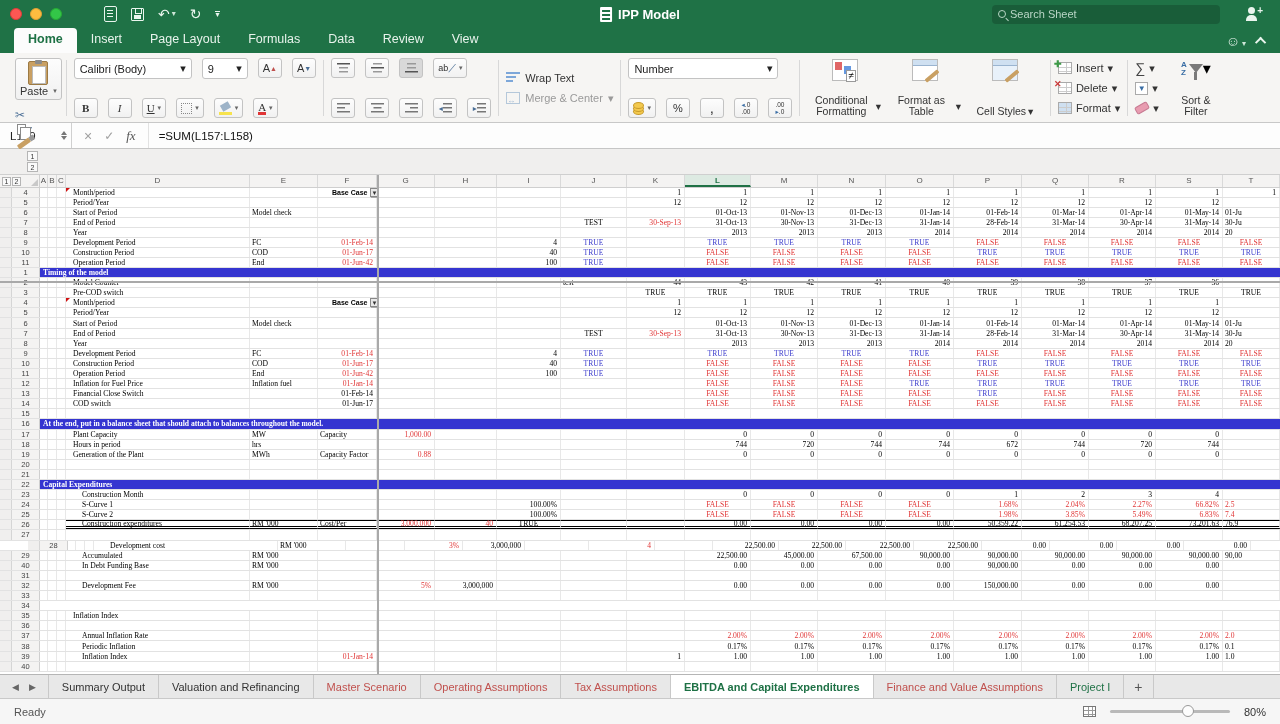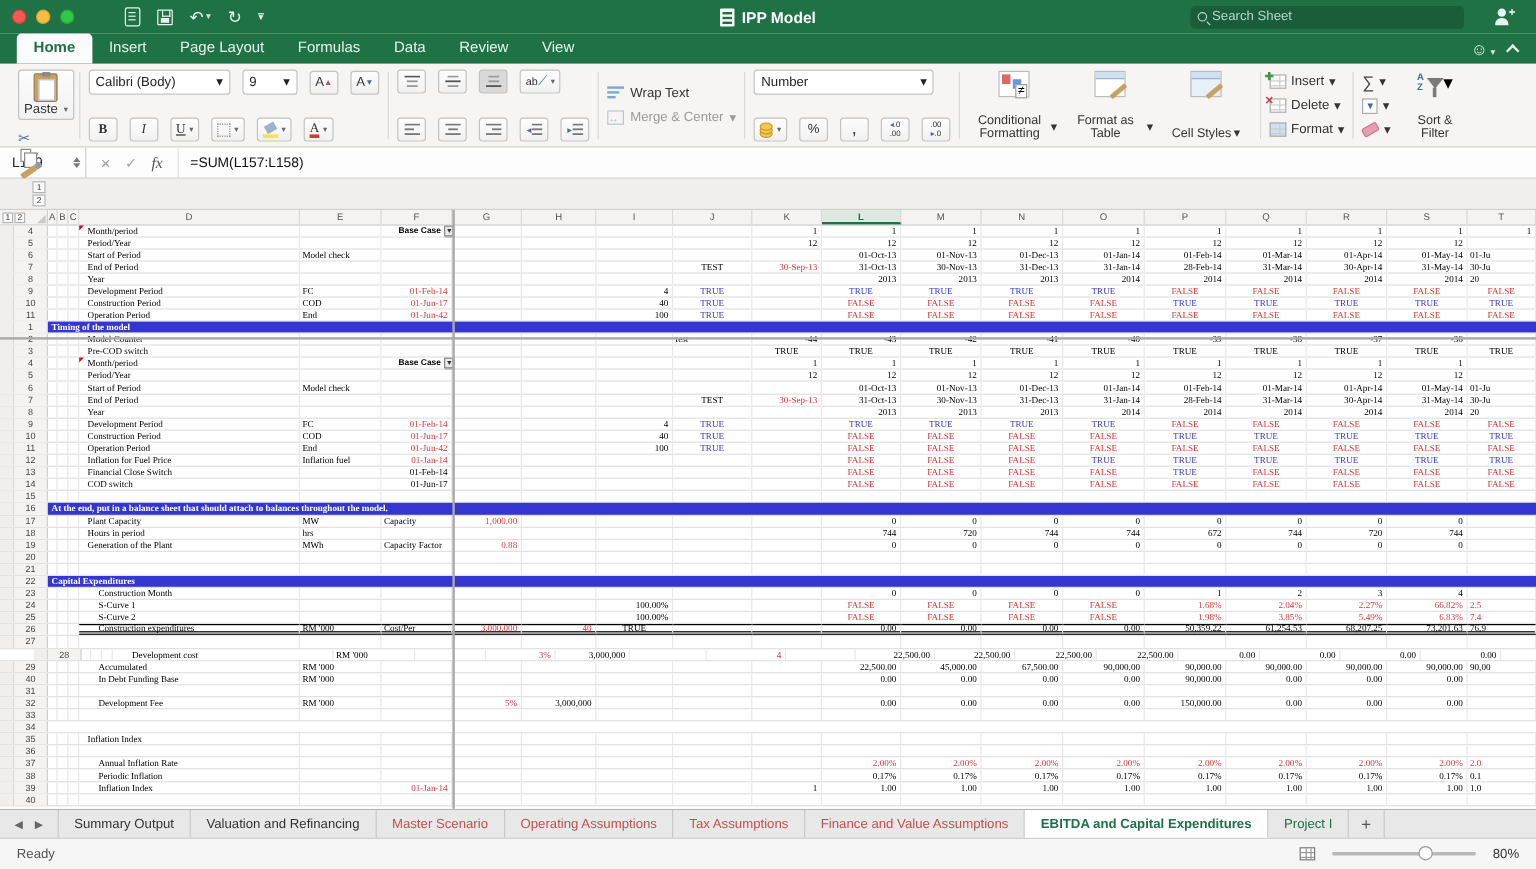--- a/index.html
+++ b/index.html
@@ -37,21 +37,21 @@
   .rtab { padding:4px 14px; font-size:12.5px; color:#e8f3ec; cursor:default; }
   .rtab.active { background:#fcfcfc; color:#1e7145; font-weight:bold; border-radius:4px 4px 0 0; }
   .rtabs-right { position:absolute; right:14px; bottom:4px; display:flex; align-items:center; gap:12px; color:#eaf5ee; }
   .smiley { font-size:14px; }
   .chev-up { width:8px; height:8px; border-left:2px solid #eaf5ee; border-top:2px solid #eaf5ee; transform:rotate(45deg) translateY(2px); }
 
   
   .ribbon { height:70px; background:#f6f5f3; border-bottom:1px solid #c8c8c8; display:flex; align-items:stretch; padding:5px 6px 4px 8px; }
   .rgroup { display:flex; flex-direction:column; justify-content:space-between; padding:0 7px; }
   .rdiv { width:1px; background:#d8d8d8; margin:2px 0; }
-  .rrow { display:flex; align-items:flex-end; gap:10px; }
+  .rrow { display:flex; align-items:flex-start; gap:10px; }
   .btn { border:1px solid #c3c3c3; border-radius:3px; background:linear-gradient(#fdfdfd,#f1f1f1); font-size:11px; color:#333; display:flex; align-items:center; justify-content:center; height:22px; padding:0 6px; cursor:default; }
   .btn.sm { height:20px; min-width:24px; padding:0 4px; }
   .btn.pressed { background:#d9d9d9; }
   .btn .caret { font-size:7px; color:#666; margin-left:3px; }
   .select { border:1px solid #c3c3c3; border-radius:3px; background:#fff; font-size:11px; color:#222; height:21px; display:flex; align-items:center; justify-content:space-between; padding:0 5px; }
   
   .paste-group { display:flex; gap:6px; padding-right:4px; }
   .paste-btn { display:flex; flex-direction:column; align-items:center; justify-content:space-between; padding:2px 4px; }
   .clipboard { width:20px; height:24px; background:#c9a063; border:1px solid #9c7a44; border-radius:2px; position:relative; }
   .clipboard::before { content:""; position:absolute; left:3px; top:4px; width:12px; height:16px; background:#fff; border:1px solid #bbb; }
@@ -2430,22 +2430,22 @@
   <div class="tab-nav">
     <span>◀</span>
     <span>▶</span>
   </div>
   <div id="tabs-container" style="display:flex; align-items:stretch;">
       <div class="stab">Summary Output</div>
       <div class="stab">Valuation and Refinancing</div>
       <div class="stab red">Master Scenario</div>
       <div class="stab red">Operating Assumptions</div>
       <div class="stab red">Tax Assumptions</div>
+      <div class="stab active">EBITDA and Capital Expenditures</div>
       <div class="stab red">Finance and Value Assumptions</div>
-      <div class="stab active">EBITDA and Capital Expenditures</div>
       <div class="stab green">Project I</div>
     </div>
   <div class="stab addtab">+</div>
 </div>
 
 <div class="status-bar">
   <div class="status-left">Ready</div>
   <div class="status-right">
     <div class="view-ico"></div>
     <div class="zoom-slider">

